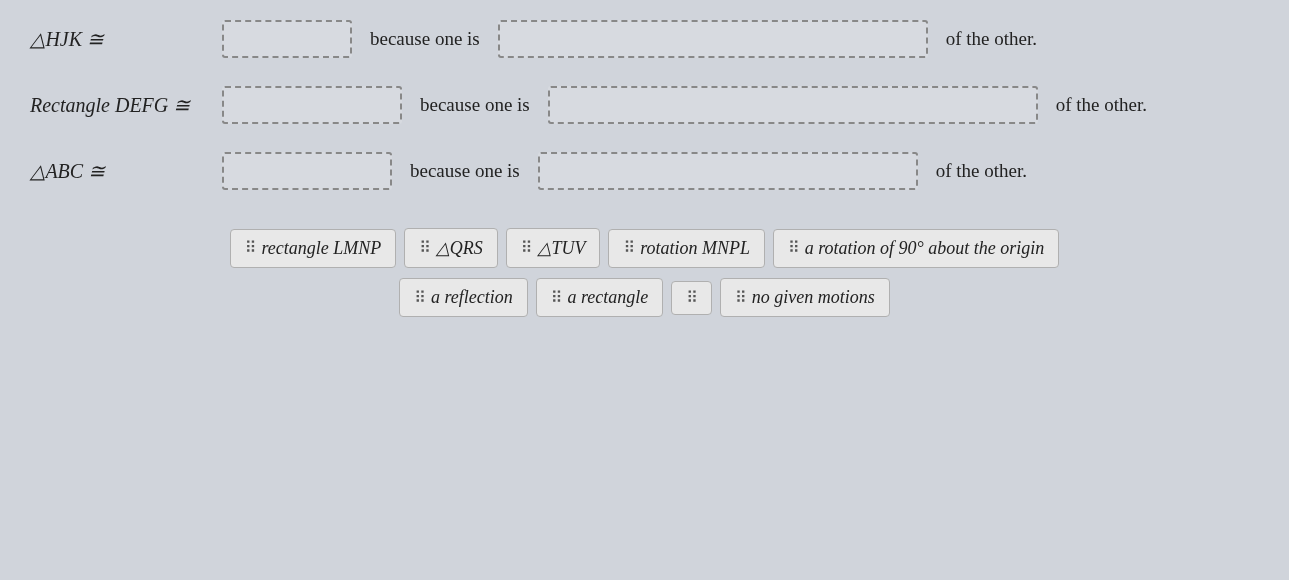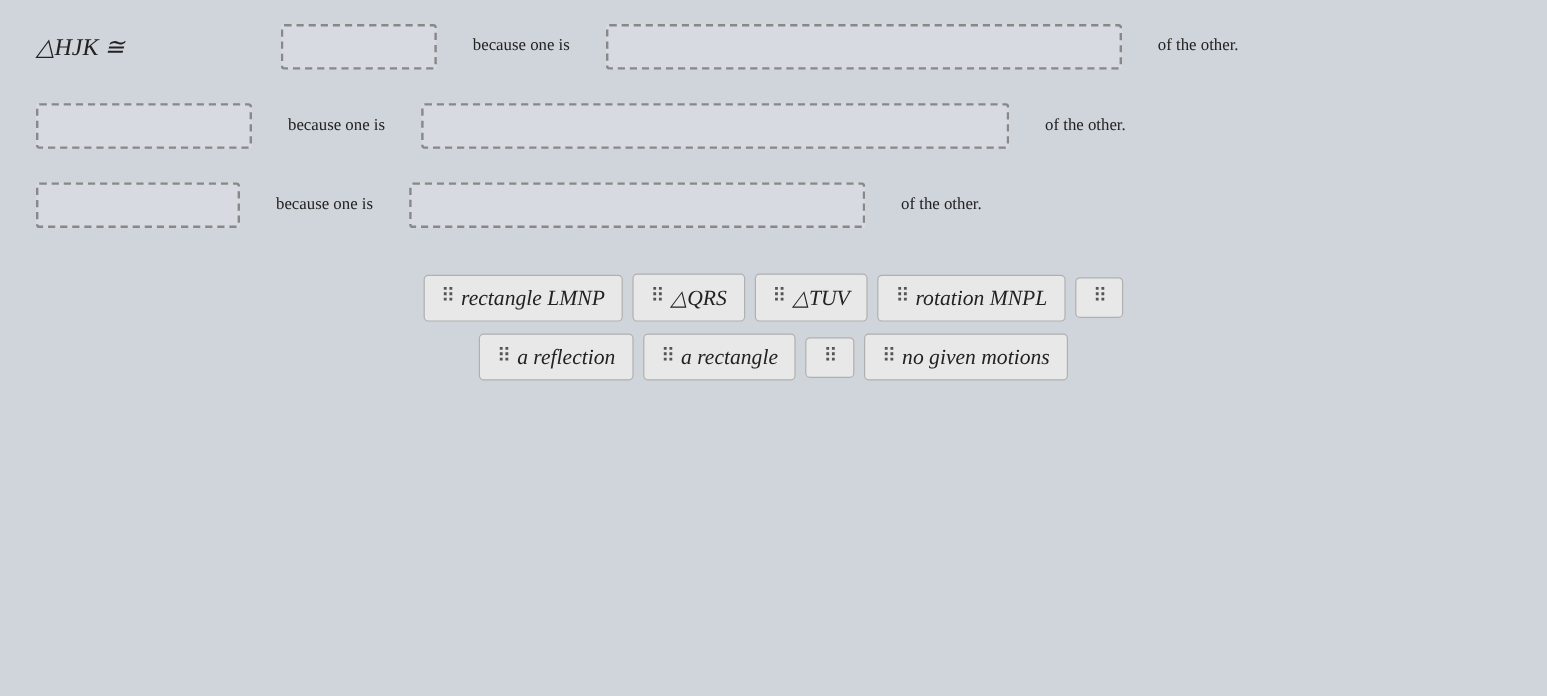--- a/index.html
+++ b/index.html
@@ -12,21 +12,21 @@
       display: flex;
       flex-direction: column;
       justify-content: flex-start;
       padding: 20px 30px;
     }
 
     .statement-row {
       display: flex;
       align-items: center;
       margin-bottom: 28px;
-      gap: 24px;
+      gap: 12px;
       font-size: 20px;
       color: #222;
     }
 
     .statement-label {
       font-style: italic;
       min-width: 180px;
       white-space: nowrap;
       font-size: 20px;
     }
@@ -36,21 +36,21 @@
       background: rgba(255,255,255,0.15);
       border-radius: 3px;
       min-height: 38px;
       display: flex;
       align-items: center;
       justify-content: center;
       padding: 4px 10px;
     }
 
     .connector-text {
-      font-size: 14px;
+      font-size: 19px;
       color: #222;
       white-space: nowrap;
       margin: 0 6px;
     }
 
     .drag-items-area {
       display: flex;
       flex-direction: column;
       align-items: center;
       gap: 10px;
@@ -94,27 +94,29 @@
 
 <div class="statement-row">
   <span class="statement-label italic-math">△HJK ≅</span>
   <div class="drop-box" style="width:130px;"></div>
   <span class="connector-text">because one is</span>
   <div class="drop-box" style="width:430px;"></div>
   <span class="connector-text">of the other.</span>
 </div>
 
 <div class="statement-row">
+  <span class="statement-label italic-math">Rectangle  DEFG ≅</span>
   <div class="drop-box" style="width:180px;"></div>
   <span class="connector-text">because one is</span>
   <div class="drop-box" style="width:490px;"></div>
   <span class="connector-text">of the other.</span>
 </div>
 
 <div class="statement-row">
+  <span class="statement-label italic-math">△ABC ≅</span>
   <div class="drop-box" style="width:170px;"></div>
   <span class="connector-text">because one is</span>
   <div class="drop-box" style="width:380px;"></div>
   <span class="connector-text">of the other.</span>
 </div>
 
 <div class="drag-items-area">
   <div class="drag-row">
     <div class="drag-chip">
       <span class="dots">⠿</span>
@@ -127,20 +129,21 @@
     <div class="drag-chip">
       <span class="dots">⠿</span>
       <span class="italic-math">△TUV</span>
     </div>
     <div class="drag-chip">
       <span class="dots">⠿</span>
       <span class="italic-math">rotation  MNPL</span>
     </div>
     <div class="drag-chip">
       <span class="dots">⠿</span>
+      <span class="italic-math">a rotation of 90° about the origin</span>
     </div>
   </div>
   <div class="drag-row">
     <div class="drag-chip">
       <span class="dots">⠿</span>
       <span class="italic-math">a reflection</span>
     </div>
     <div class="drag-chip">
       <span class="dots">⠿</span>
       <span class="italic-math">a rectangle</span>

